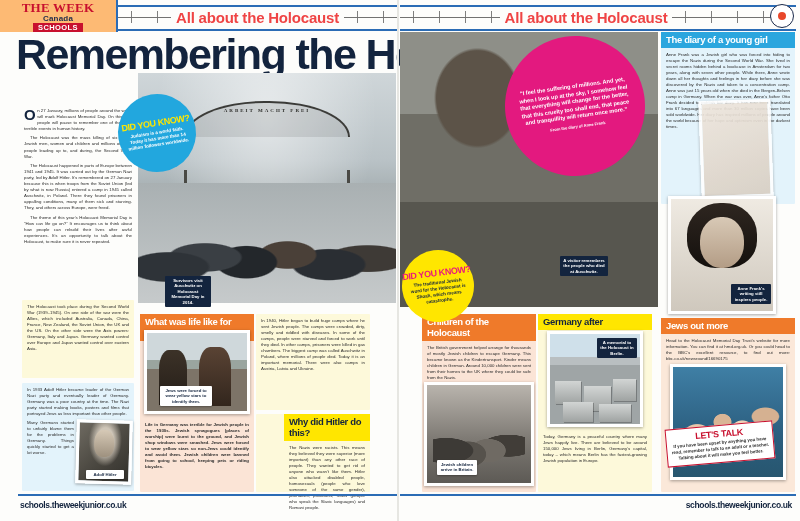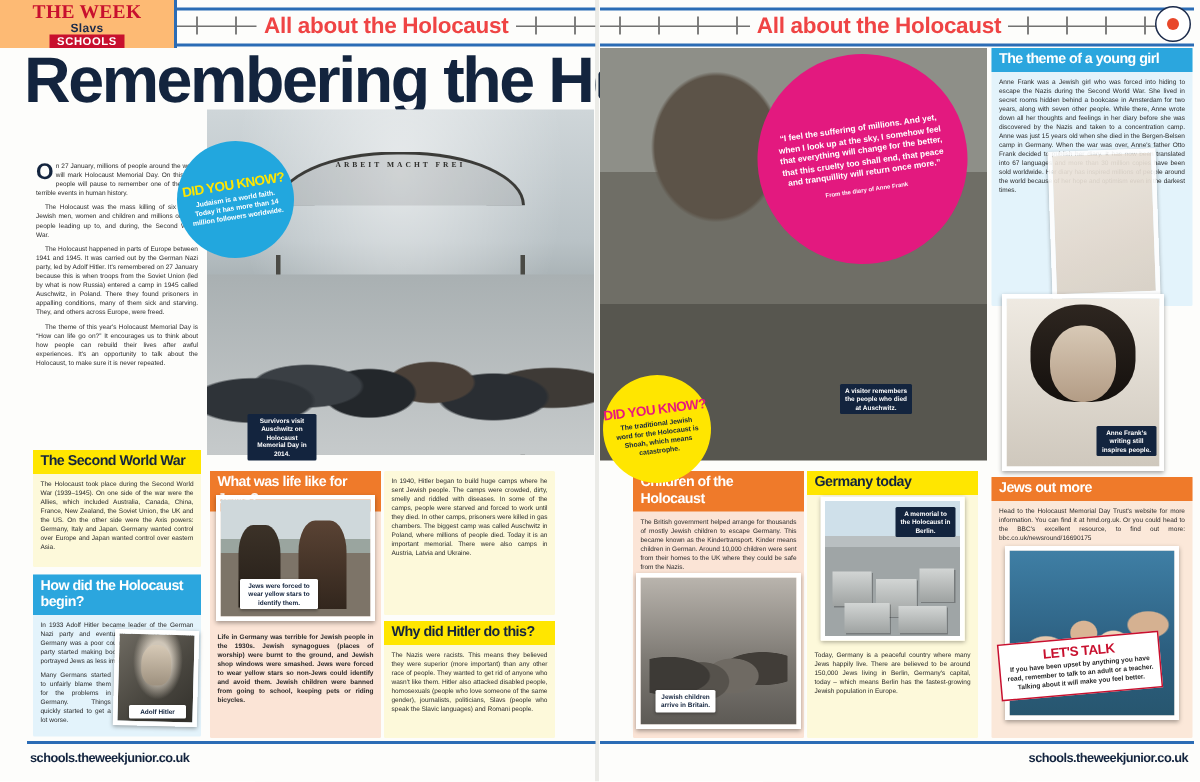--- a/index.html
+++ b/index.html
@@ -310,21 +310,21 @@
     position: absolute; height: 1.5px; background: #2b6cb5;
   }
 </style>
 </head>
 <body>
 
 <div class="page">
 
   <div class="masthead">
     <div class="mast-week">THE WEEK</div>
-    <div class="mast-junior">Slavs</div>
+    <div class="mast-junior">Canada</div>
     <div class="mast-schools">SCHOOLS</div>
   </div>
 
   <div class="rule-blue" style="left:118px; top:5px; width:279px;"></div>
   <div class="runhead left">
     <span class="wire"></span>
     <span class="rh-title">All about the Holocaust</span>
     <span class="wire"></span>
   </div>
   <div class="rule-blue" style="left:118px; top:29px; width:279px;"></div>
@@ -344,26 +344,24 @@
 
 
   <div class="col-body" style="height:180px;">
     <p class="first"><span class="dropcap">O</span><span>n 27 January, millions of people around the world will mark Holocaust Memorial Day. On this day, people will pause to remember one of the most terrible events in human history.</span></p>
     <p>The Holocaust was the mass killing of six million Jewish men, women and children and millions of other people leading up to, and during, the Second World War.</p>
     <p>The Holocaust happened in parts of Europe between 1941 and 1945. It was carried out by the German Nazi party, led by Adolf Hitler. It's remembered on 27 January because this is when troops from the Soviet Union (led by what is now Russia) entered a camp in 1945 called Auschwitz, in Poland. There they found prisoners in appalling conditions, many of them sick and starving. They, and others across Europe, were freed.</p>
     <p>The theme of this year's Holocaust Memorial Day is “How can life go on?” It encourages us to think about how people can rebuild their lives after awful experiences. It's an opportunity to talk about the Holocaust, to make sure it is never repeated.</p>
   </div>
 
   <div class="box tint-yellow" style="left:22px; top:300px; width:112px; height:78px;">
-    <div class="box-head yellow">The Second World War</div>
     <div class="box-body">The Holocaust took place during the Second World War (1939–1945). On one side of the war were the Allies, which included Australia, Canada, China, France, New Zealand, the Soviet Union, the UK and the US. On the other side were the Axis powers: Germany, Italy and Japan. Germany wanted control over Europe and Japan wanted control over eastern Asia.</div>
   </div>
 
   <div class="box tint-blue" style="left:22px; top:383px; width:112px; height:108px;">
-    <div class="box-head blue">How did the Holocaust begin?</div>
     <div class="box-body" style="width:100%;">
       <p>In 1933 Adolf Hitler became leader of the German Nazi party and eventually leader of Germany. Germany was a poor country at the time. The Nazi party started making books, posters and films that portrayed Jews as less important than other people.</p>
       <p style="width:46%;">Many Germans started to unfairly blame them for the problems in Germany. Things quickly started to get a lot worse.</p>
     </div>
   </div>
   <div class="photo photo-frame ph-hitler" style="left:76px; top:420px; width:56px; height:64px; transform:rotate(1.5deg);"></div>
   <div class="cap-white" style="left:86px; top:470px; width:38px;">Adolf Hitler</div>
 
   <div class="photo ph-auschwitz" style="left:138px; top:73px; width:258px; height:230px;">
     <div class="gate-arch"></div>
@@ -389,52 +387,52 @@
           radial-gradient(ellipse at 30% 24%, #5c5348 0 16%, transparent 17%),
           linear-gradient(#8e8f88 0 30%, #6f6e66 30% 62%, #57564f 62% 100%);"></div>
   <div class="cap" style="left:560px; top:256px; width:48px;">A visitor remembers the people who died at Auschwitz.</div>
 
   <div class="quote-roundel" style="left:505px; top:36px; width:140px; height:140px;">
     <div class="quote-text">“I feel the suffering of millions. And yet, when I look up at the sky, I somehow feel that everything will change for the better, that this cruelty too shall end, that peace and tranquillity will return once more.”</div>
     <div class="quote-src">From the diary of Anne Frank</div>
   </div>
 
   <div class="box tint-blue" style="left:661px; top:32px; width:134px; height:172px;">
-    <div class="box-head blue">The theme of a young girl</div>
+    <div class="box-head blue">The diary of a young girl</div>
     <div class="box-body">Anne Frank was a Jewish girl who was forced into hiding to escape the Nazis during the Second World War. She lived in secret rooms hidden behind a bookcase in Amsterdam for two years, along with seven other people. While there, Anne wrote down all her thoughts and feelings in her diary before she was discovered by the Nazis and taken to a concentration camp. Anne was just 15 years old when she died in the Bergen-Belsen camp in Germany. When the war was over, Anne's father Otto Frank decided to publish her diary. It has now been translated into 67 languages and more than 30 million copies have been sold worldwide. Her diary has inspired millions of people around the world because of her hope and optimism even in the darkest times.</div>
   </div>
   <div class="photo photo-frame ph-annefaded" style="left:700px; top:100px; width:72px; height:98px; transform:rotate(-2deg);"></div>
   <div class="photo photo-frame ph-anne" style="left:668px; top:196px; width:108px; height:118px;"></div>
   <div class="cap" style="left:731px; top:284px; width:40px;">Anne Frank's writing still inspires people.</div>
 
   <div class="box tint-peach" style="left:140px; top:314px; width:114px; height:178px;">
     <div class="box-head orange">What was life like for Jews?</div>
   </div>
   <div class="photo photo-frame ph-yellowstar" style="left:144px; top:330px; width:106px; height:84px;"></div>
   <div class="cap-white" style="left:160px; top:386px; width:52px;">Jews were forced to wear yellow stars to identify them.</div>
   <div class="box-body" style="position:absolute; left:140px; top:418px; width:114px; font-weight:bold;">Life in Germany was terrible for Jewish people in the 1930s. Jewish synagogues (places of worship) were burnt to the ground, and Jewish shop windows were smashed. Jews were forced to wear yellow stars so non-Jews could identify and avoid them. Jewish children were banned from going to school, keeping pets or riding bicycles.</div>
 
   <div class="box tint-yellow" style="left:256px; top:314px; width:114px; height:96px;">
     <div class="box-body">In 1940, Hitler began to build huge camps where he sent Jewish people. The camps were crowded, dirty, smelly and riddled with diseases. In some of the camps, people were starved and forced to work until they died. In other camps, prisoners were killed in gas chambers. The biggest camp was called Auschwitz in Poland, where millions of people died. Today it is an important memorial. There were also camps in Austria, Latvia and Ukraine.</div>
   </div>
 
-  <div class="box tint-yellow" style="left:256px; top:414px; width:114px; height:78px;">
+  <div class="box tint-yellow" style="left:256px; top:414px; width:114px; height:78px;padding-left:28px;">
     <div class="box-head yellow">Why did Hitler do this?</div>
     <div class="box-body">The Nazis were racists. This means they believed they were superior (more important) than any other race of people. They wanted to get rid of anyone who wasn't like them. Hitler also attacked disabled people, homosexuals (people who love someone of the same gender), journalists, politicians, Slavs (people who speak the Slavic languages) and Romani people.</div>
   </div>
 
   <div class="box tint-peach" style="left:422px; top:314px; width:114px; height:178px;">
     <div class="box-head orange">Children of the Holocaust</div>
     <div class="box-body">The British government helped arrange for thousands of mostly Jewish children to escape Germany. This became known as the Kindertransport. Kinder means children in German. Around 10,000 children were sent from their homes to the UK where they could be safe from the Nazis.</div>
   </div>
   <div class="photo photo-frame ph-children" style="left:424px; top:382px; width:110px; height:104px;"></div>
   <div class="cap-white" style="left:437px; top:460px; width:40px;">Jewish children arrive in Britain.</div>
 
   <div class="box tint-yellow" style="left:538px; top:314px; width:114px; height:178px;">
-    <div class="box-head yellow">Germany today</div>
+    <div class="box-head yellow">Germany after</div>
   </div>
   <div class="photo photo-frame ph-memorial" style="left:547px; top:331px; width:96px; height:96px;">
     <div class="slab" style="left:6%; top:52%; width:28%; height:26%;"></div>
     <div class="slab" style="left:38%; top:58%; width:30%; height:28%;"></div>
     <div class="slab" style="left:70%; top:50%; width:26%; height:24%;"></div>
     <div class="slab" style="left:14%; top:76%; width:34%; height:22%;"></div>
     <div class="slab" style="left:54%; top:78%; width:36%; height:20%;"></div>
   </div>
   <div class="cap" style="left:597px; top:338px; width:40px;">A memorial to the Holocaust in Berlin.</div>
   <div class="box-body" style="position:absolute; left:538px; top:430px; width:114px;">Today, Germany is a peaceful country where many Jews happily live. There are believed to be around 150,000 Jews living in Berlin, Germany's capital, today – which means Berlin has the fastest-growing Jewish population in Europe.</div>

